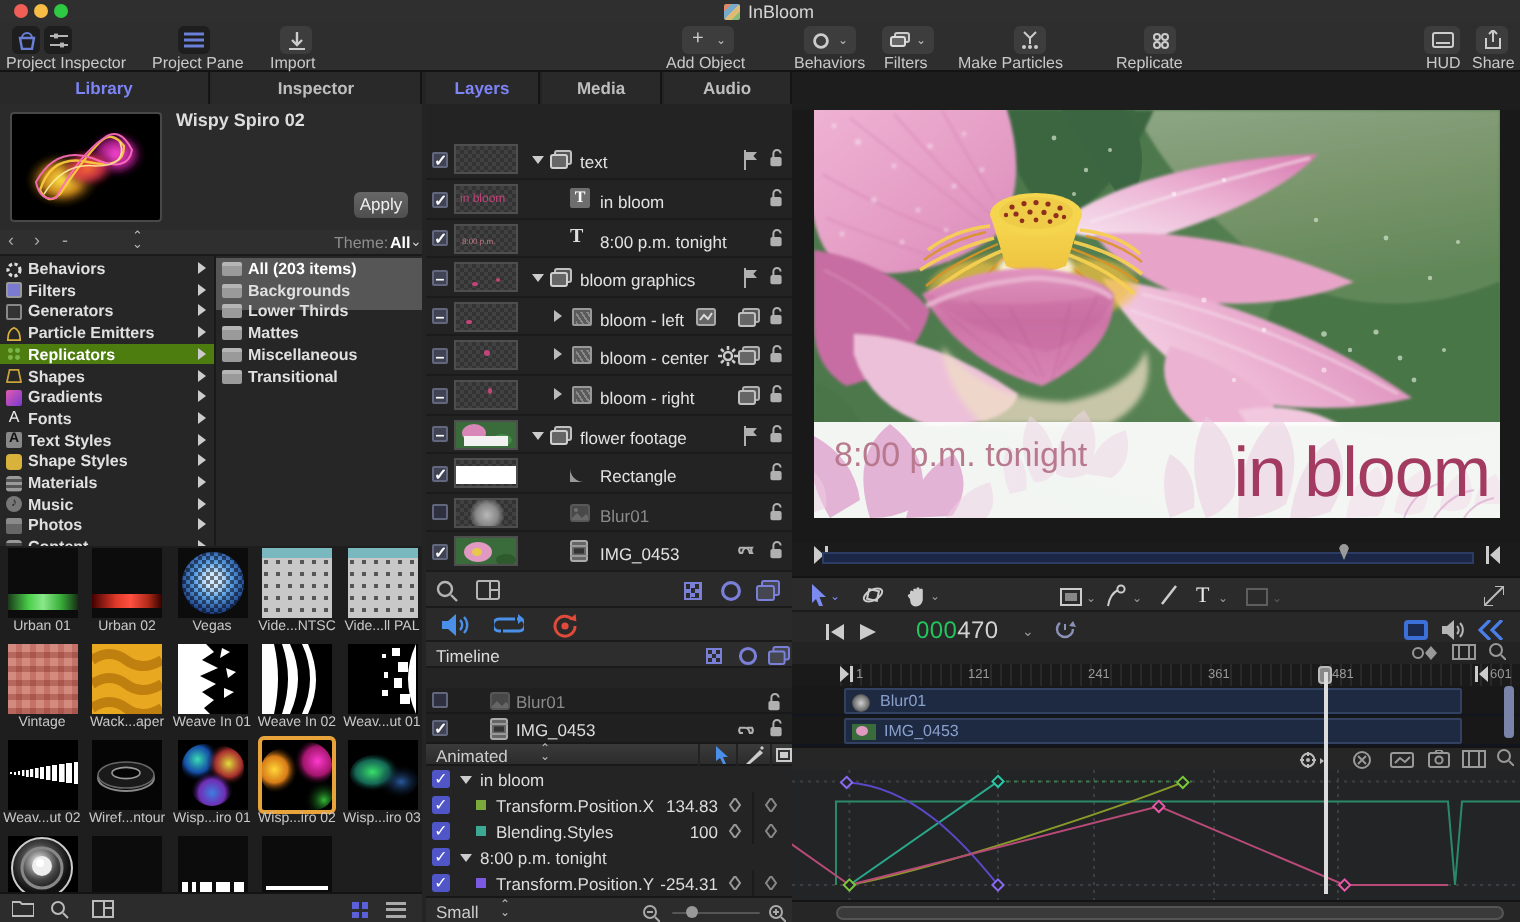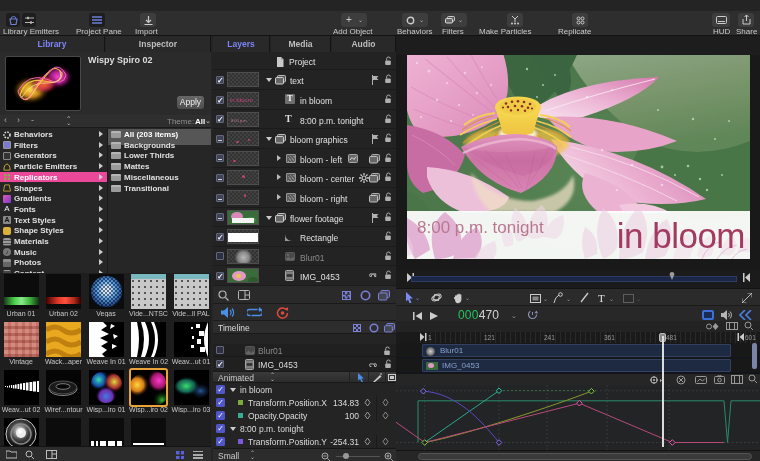--- a/index.html
+++ b/index.html
@@ -16,22 +16,22 @@
 .tab{position:absolute;top:0;height:16px;text-align:center;font-size:8.5px;font-weight:bold;color:#bebebe;line-height:16px;background:#292929;border-right:1px solid #141414}
 .tab.on{color:#7d84f6}
 
 #left{left:0;top:36px;width:211px;height:425px;background:#262626;overflow:hidden}
 #preview{left:0;top:16px;width:211px;height:63px;background:#2b2b2b}
 #navrow{left:0;top:79px;width:211px;height:13px;background:#2f2f2f;border-bottom:1px solid #1a1a1a;color:#aaa;font-size:9px}
 #browser{left:0;top:92px;width:211px;height:145px;background:#262626}
 .cat{position:absolute;left:0;width:107px;height:10.7px;font-size:8px;color:#e0e0e0;white-space:nowrap}
 .cat b{position:absolute;left:14px;top:1px;font-weight:bold}
 .cat s{position:absolute;right:4px;top:2px;width:0;height:0;border-left:4px solid #ccc;border-top:3px solid transparent;border-bottom:3px solid transparent;text-decoration:none}
-.cat.sel{background:#ec4899}
-.them{position:absolute;left:108px;width:103px;height:16px;font-size:8px;color:#e0e0e0;white-space:nowrap}
+.cat.sel{background:#4d7c0f}
+.them{position:absolute;left:108px;width:103px;height:26px;font-size:8px;color:#e0e0e0;white-space:nowrap}
 .them b{position:absolute;left:16px;top:1px;font-weight:bold}
 .them.sel{background:#565656}
 .ci{position:absolute;left:3px;top:1.5px;width:8px;height:8px;border-radius:1px}
 .fi{position:absolute;left:3px;top:2px;width:10px;height:7px;background:#9a9a9a;border-radius:1px;border-top:2px solid #b5b5b5}
 #thumbs{left:0;top:237px;width:211px;height:173px;background:#1e1e1e;overflow:hidden}
 .th{position:absolute;width:35px;height:35px;background:#0c0c0c;overflow:hidden}
 .thl{position:absolute;width:43px;text-align:center;font-size:7px;color:#c9c9c9;white-space:nowrap;overflow:hidden}
 #leftbar{left:0;top:410px;width:211px;height:15px;background:#2c2c2c;border-top:1px solid #131313;color:#bbb}
 
 #mid{left:213px;top:36px;width:183px;height:425px;background:#232323;overflow:hidden}
@@ -53,38 +53,45 @@
 #transport{left:0;top:269px;width:364px;height:16px;background:#282828;border-top:1px solid #1b1b1b}
 #kfbar{left:0;top:285px;width:364px;height:11px;background:#232323}
 #ruler{left:0;top:296px;width:364px;height:11px;background:#1a1a1a}
 #tracks{left:0;top:307px;width:364px;height:30px;background:#181818}
 #curvebar{left:0;top:337px;width:364px;height:12px;background:#262626;border-top:1px solid #141414}
 #curves{left:0;top:349px;width:364px;height:65px;background:#222426;overflow:hidden}
 #hscroll{left:0;top:414px;width:364px;height:11px;background:#262626;border-top:1px solid #141414}
 </style></head><body>
 <div id="app">
 
+<div class="abs" id="titlebar">
+ <div class="abs tl" style="left:7px;background:#f05f57"></div>
+ <div class="abs tl" style="left:17px;background:#f8bd45"></div>
+ <div class="abs tl" style="left:27px;background:#2fca44"></div>
+ <div class="abs" style="left:362px;top:1.5px;width:8px;height:8px;border-radius:1px;background:linear-gradient(135deg,#d86 25%,#7ac 25% 50%,#db7 50% 75%,#8b7 75%)"></div>
+ <div class="abs" style="left:374px;top:1px;font-size:9px;color:#d6d6d6">InBloom</div>
+</div>
 
 <div class="abs" id="toolbar">
  <div class="abs tbtn" style="left:6px;width:14px;background:#1e1e1e">
         <svg style="margin:2.5px auto" width="9" height="9" viewBox="0 0 9 9">
           <path d="M1 3h7l-1 5.5H2z" fill="none" stroke="#6a7fd8" stroke-width="1.2"></path>
           <path d="M2 3a2.5 2.5 0 015 0" fill="none" stroke="#6a7fd8"></path>
         </svg>
       </div>
  <div class="abs tbtn" style="left:22px;width:14px;background:#1e1e1e">
         <svg style="margin:2.5px auto" width="9" height="9" viewBox="0 0 9 9">
           <g stroke="#b5b5b5">
             <path d="M0 2h9M0 6.5h9"></path>
           </g>
           <rect x="2" y="0.8" width="2" height="2.4" fill="#b5b5b5"></rect>
           <rect x="5" y="5.3" width="2" height="2.4" fill="#b5b5b5"></rect>
         </svg>
       </div>
- <div class="abs tlab" style="left:3px">Library Emitters</div>
+ <div class="abs tlab" style="left:3px">Project Inspector</div>
  <div class="abs tbtn" style="left:89px;width:16px;background:#1e1e1e">
         <svg style="margin:3px auto" width="10" height="8" viewBox="0 0 10 8">
           <g stroke="#6a7fd8" stroke-width="1.6">
             <path d="M0 1h10M0 4h10M0 7h10"></path>
           </g>
         </svg>
       </div>
  <div class="abs tlab" style="left:76px">Project Pane</div>
  <div class="abs tbtn" style="left:140px;width:16px">
         <svg style="margin:2.5px auto" width="9" height="9" viewBox="0 0 9 9">
@@ -512,31 +519,20 @@
     linear-gradient(#5a60d8,#5a60d8) 4.5px 4.5px/3.5px 3.5px no-repeat"></div>
   <div class="abs" style="left:193px;top:4px;width:10px;height:8px;background:repeating-linear-gradient(#aaa 0 1.5px,transparent 1.5px 3.2px)"></div>
  </div>
 </div>
 
 <div class="abs" id="mid">
  <div class="tab on" style="left:0;width:57px">Layers</div>
  <div class="tab" style="left:58px;width:60px">Media</div>
  <div class="tab" style="left:119px;width:64px">Audio</div>
  <div class="abs" id="layers" style="left:0;top:16px;width:183px;height:250px">
-  <div class="lrow" style="top:0;height:18.4px">
-   <svg class="abs" style="left:63px;top:5px" width="8" height="10" viewBox="0 0 8 10">
-            <path d="M1 0h4l2.5 2.5V10H1z" fill="#c9c9c9"></path>
-            <path d="M5 0v2.5h2.5" fill="#999"></path>
-          </svg>
-   <i style="left:76px;top:5px">Project</i>
-   <svg class="abs lock" style="top:4px" width="8" height="10" viewBox="0 0 8 10">
-            <path d="M2.7 4.5V2.8a1.8 1.8 0 013.6 0" fill="none" stroke="#b0b0b0"></path>
-            <rect x="1.2" y="4.5" width="5.6" height="4.6" rx="1" fill="#b0b0b0"></rect>
-          </svg>
-  </div>
   <div class="lrow" style="top:18.4px">
           <div class="cb">✓</div>
           <div class="cthumb"></div>
    <div class="dsc" style="left:53px;top:8px"></div>
    <svg class="abs" style="left:62px;top:5px" width="11" height="10" viewBox="0 0 11 10">
             <rect x="2.5" y="0.5" width="8" height="6.5" rx="1" fill="#555" stroke="#c0c0c0"></rect>
             <rect x="0.5" y="2.5" width="8" height="6.5" rx="1" fill="#666" stroke="#d0d0d0"></rect>
           </svg>
    <i style="left:77px">text</i>
    <svg class="abs" style="right:16px;top:5px" width="9" height="10" viewBox="0 0 9 10">
@@ -842,21 +838,21 @@
             <path d="M4.5 0L7 3.5 4.5 7 2 3.5z" fill="none" stroke="#999"></path>
           </svg>
           <div class="abs" style="left:163px;top:0;width:1px;height:13px;background:#1b1b1b"></div>
           <svg class="abs" style="left:168px;top:3px" width="9" height="7" viewBox="0 0 9 7">
             <path d="M4.5 0L7 3.5 4.5 7 2 3.5z" fill="none" stroke="#888"></path>
           </svg>
         </div>
   <div class="mrow" style="top:123px;height:13px">
           <div class="kcb">✓</div>
           <div class="abs" style="left:25px;top:4px;width:5px;height:5px;background:#3caa93"></div>
-          <i class="abs" style="left:35px;top:2px;font-style:normal">Opacity.Opacity</i>
+          <i class="abs" style="left:35px;top:2px;font-style:normal">Blending.Styles</i>
           <i class="abs" style="left:116px;top:2px;width:30px;text-align:right;font-style:normal">100</i>
           <svg class="abs" style="left:150px;top:3px" width="9" height="7" viewBox="0 0 9 7">
             <path d="M4.5 0L7 3.5 4.5 7 2 3.5z" fill="none" stroke="#999"></path>
           </svg>
           <div class="abs" style="left:163px;top:0;width:1px;height:13px;background:#1b1b1b"></div>
           <svg class="abs" style="left:168px;top:3px" width="9" height="7" viewBox="0 0 9 7">
             <path d="M4.5 0L7 3.5 4.5 7 2 3.5z" fill="none" stroke="#888"></path>
           </svg>
         </div>
   <div class="mrow" style="top:136px;height:13px">

